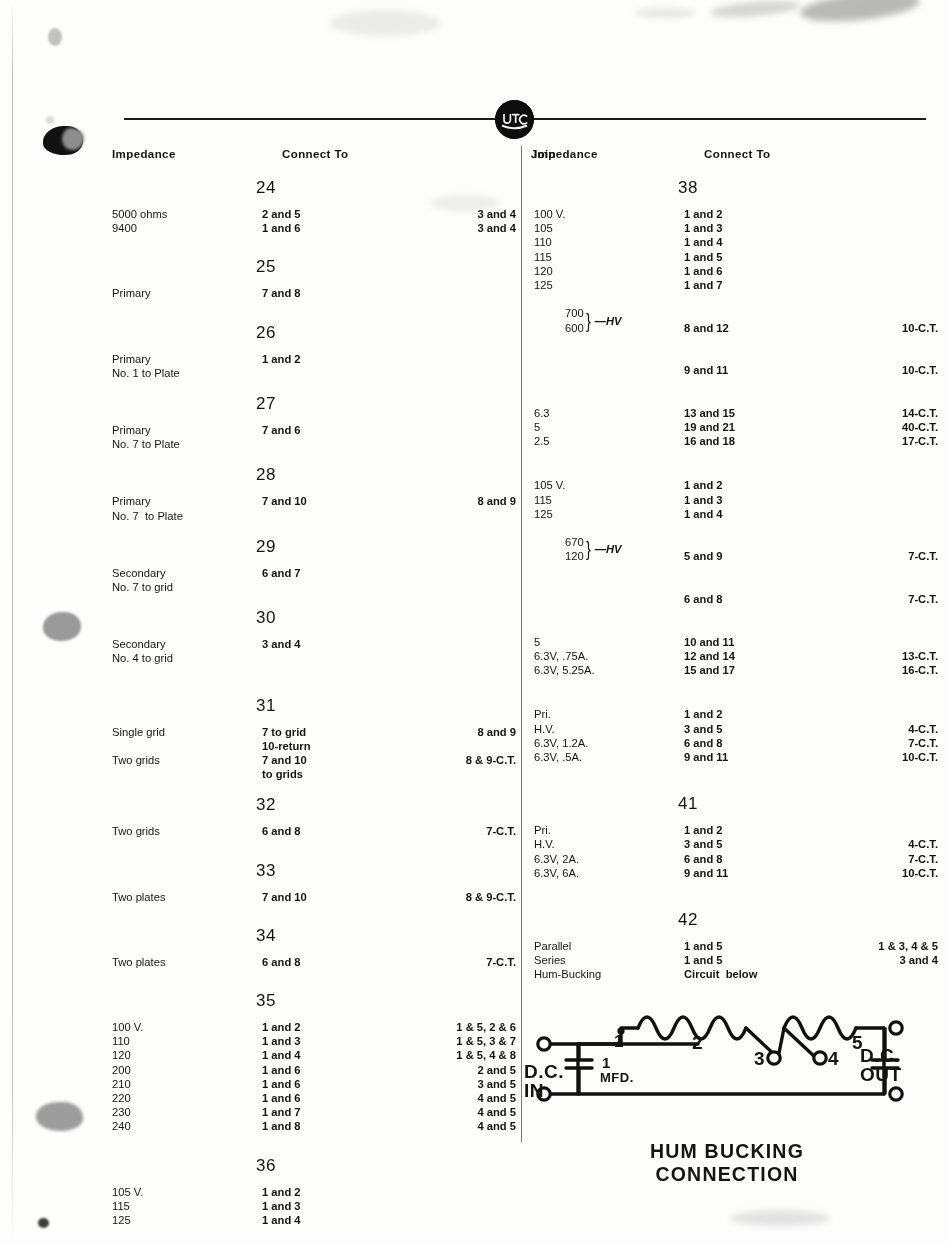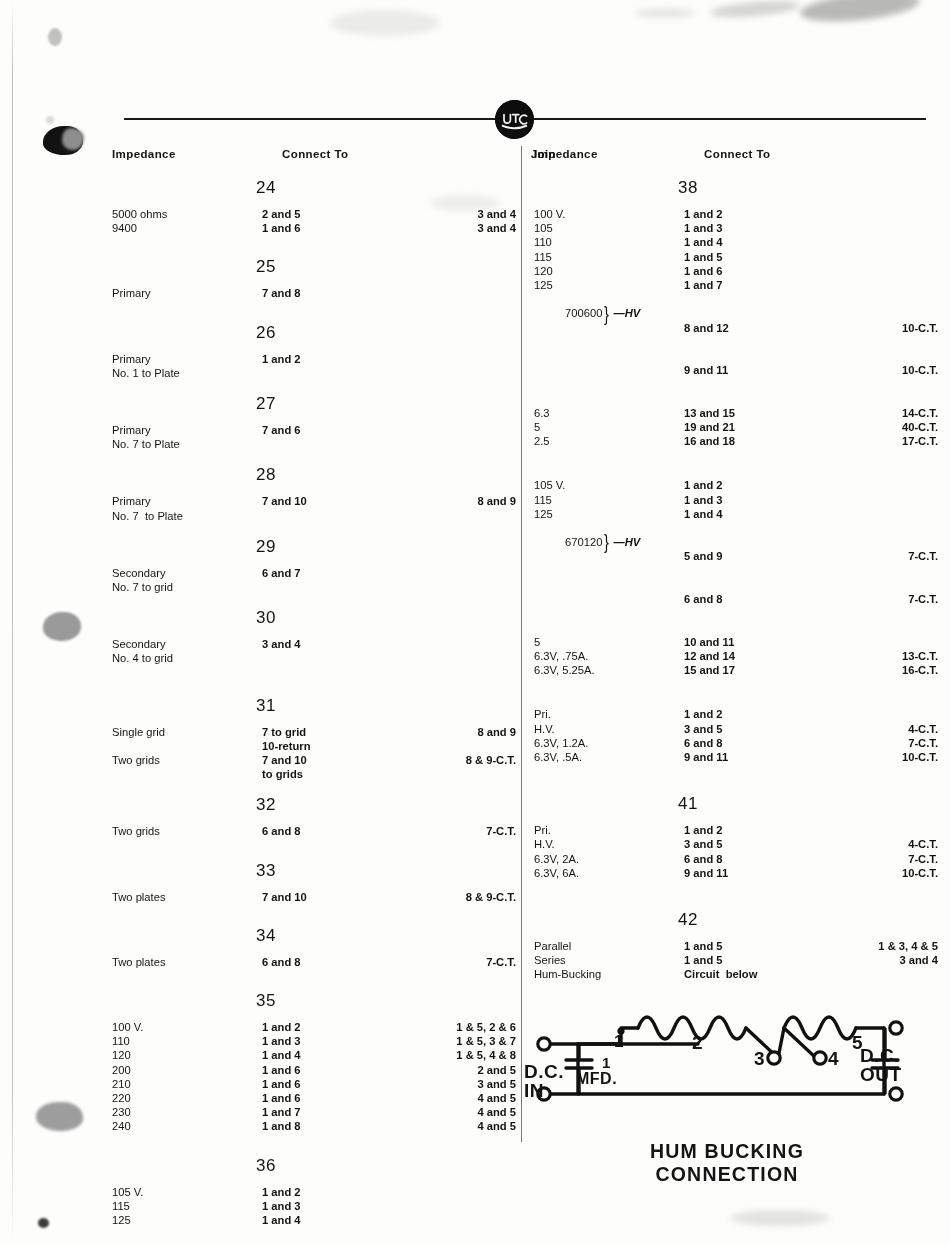--- a/index.html
+++ b/index.html
@@ -147,21 +147,21 @@
   .gap-sm { height: 10px; }
   .gap-md { height: 18px; }
   .gap-lg { height: 26px; }
 
   .brace-wrap {
     display: inline-flex;
     align-items: center;
   }
   .brace-stack {
     display: inline-flex;
-    flex-direction: row;
+    flex-direction: column;
     line-height: 14.2px;
   }
   .brace-glyph {
     display: inline-block;
     font-size: 21px;
     line-height: 14px;
     margin: 0 2px 0 1px;
     transform: scaleX(.7);
     font-weight: normal;
   }
@@ -712,21 +712,21 @@
 
       <div style="position:absolute; left:8px; top:74px; font-weight:bold; font-size:19px; line-height:19px; letter-spacing:.5px;">
         <div>D.C.</div>
         <div>IN</div>
       </div>
       <div style="position:absolute; left:344px; top:58px; font-weight:bold; font-size:19px; line-height:19px; letter-spacing:.5px;">
         <div>D.C.</div>
         <div>OUT</div>
       </div>
       <div style="position:absolute; left:86px; top:66px; font-weight:bold; font-size:15px;">1</div>
-      <div style="position:absolute; left:60px; top:82px; font-weight:bold; font-size:16px; letter-spacing:.5px;">MFD.</div>
+      <div style="position:absolute; left:84px; top:82px; font-weight:bold; font-size:13px; letter-spacing:.5px;">MFD.</div>
 
       <div style="position:absolute; left:98px; top:44px; font-weight:bold; font-size:17px;">1</div>
       <div style="position:absolute; left:176px; top:44px; font-weight:bold; font-size:19px;">2</div>
       <div style="position:absolute; left:238px; top:60px; font-weight:bold; font-size:19px;">3</div>
       <div style="position:absolute; left:312px; top:60px; font-weight:bold; font-size:19px;">4</div>
       <div style="position:absolute; left:336px; top:44px; font-weight:bold; font-size:19px;">5</div>
     </div>
 
     <div class="circuit-caption">HUM  BUCKING</div>
     <div class="circuit-caption">CONNECTION</div>

